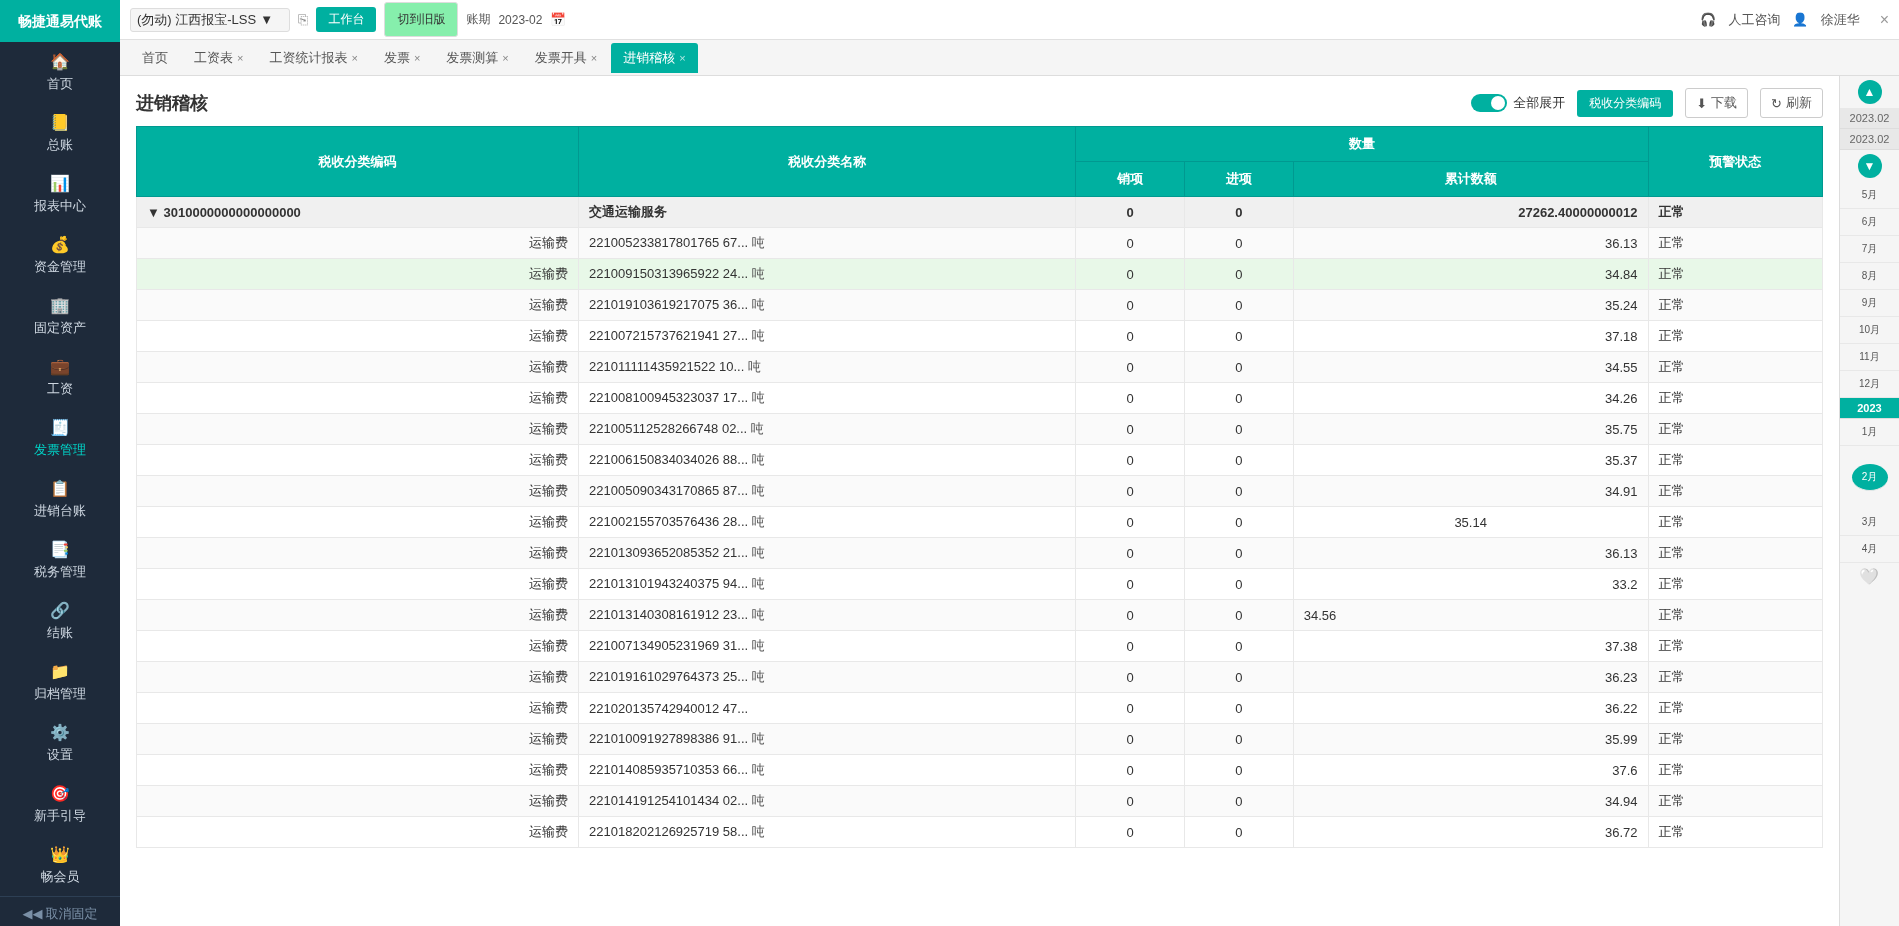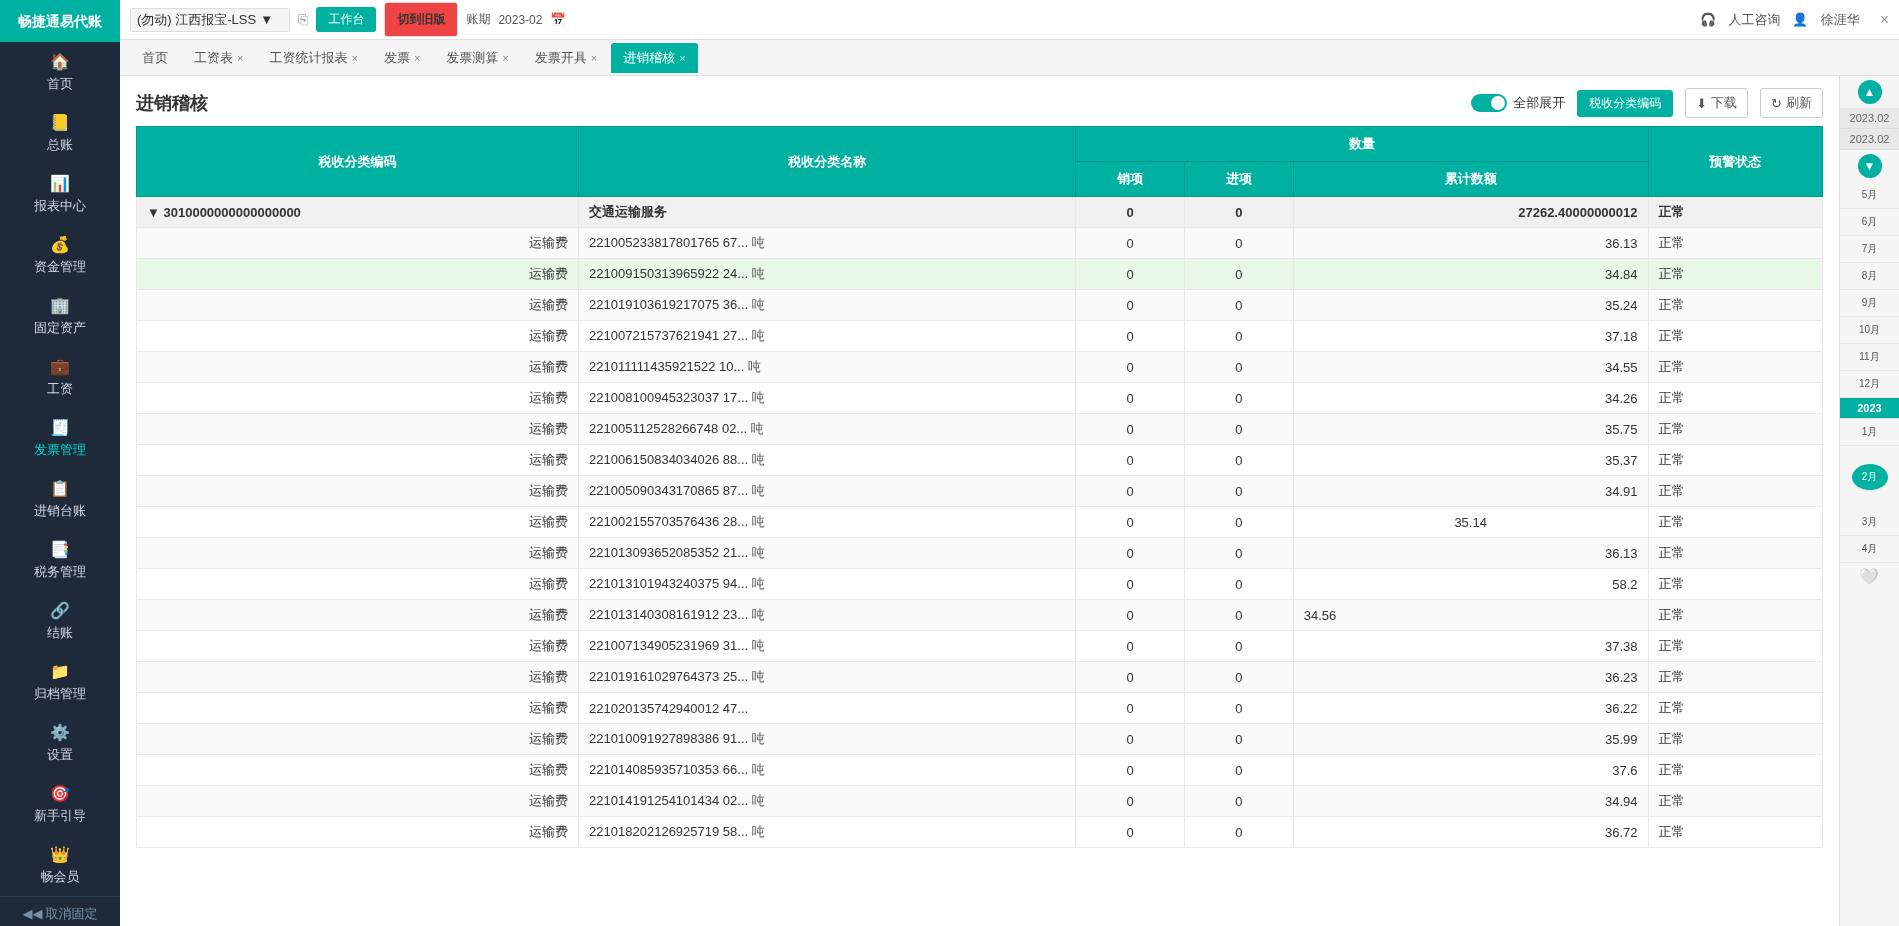--- a/index.html
+++ b/index.html
@@ -81,28 +81,27 @@
     .topbar-btn {
       background: #00b0a0;
       color: white;
       border: none;
       padding: 4px 12px;
       border-radius: 3px;
       cursor: pointer;
       font-size: 12px;
     }
     .topbar-btn-outline {
-      background: #ef4444;
+      background: #86efac;
       color: #333;
       border: 1px solid #ddd;
       padding: 8px 12px;
       border-radius: 3px;
       cursor: pointer;
       font-size: 12px;
-      font-weight: bold;
     }
     .topbar-period {
       font-size: 12px;
       color: #555;
       display: flex;
       align-items: center;
       gap: 4px;
     }
     .topbar-right {
       margin-left: auto;
@@ -572,21 +571,21 @@
                 <td style="text-align: center;">0</td>
                 <td style="text-align: center;">0</td>
                 <td style="text-align: right;">36.13</td>
                 <td>正常</td>
               </tr>
               <tr>
                 <td class="indent">运输费</td>
                 <td><span>221013101943240375 94... </span><span style="color: rgb(85, 85, 85);">吨</span></td>
                 <td style="text-align: center;">0</td>
                 <td style="text-align: center;">0</td>
-                <td style="text-align: right;">58.2</td>
+                <td style="text-align: right;">33.2</td>
                 <td>正常</td>
               </tr>
               <tr>
                 <td class="indent">运输费</td>
                 <td><span>221013140308161912 23... </span><span style="color: rgb(85, 85, 85);">吨</span></td>
                 <td style="text-align: center;">0</td>
                 <td style="text-align: center;">0</td>
                 <td style="text-align: left;">34.56</td>
                 <td>正常</td>
               </tr>

